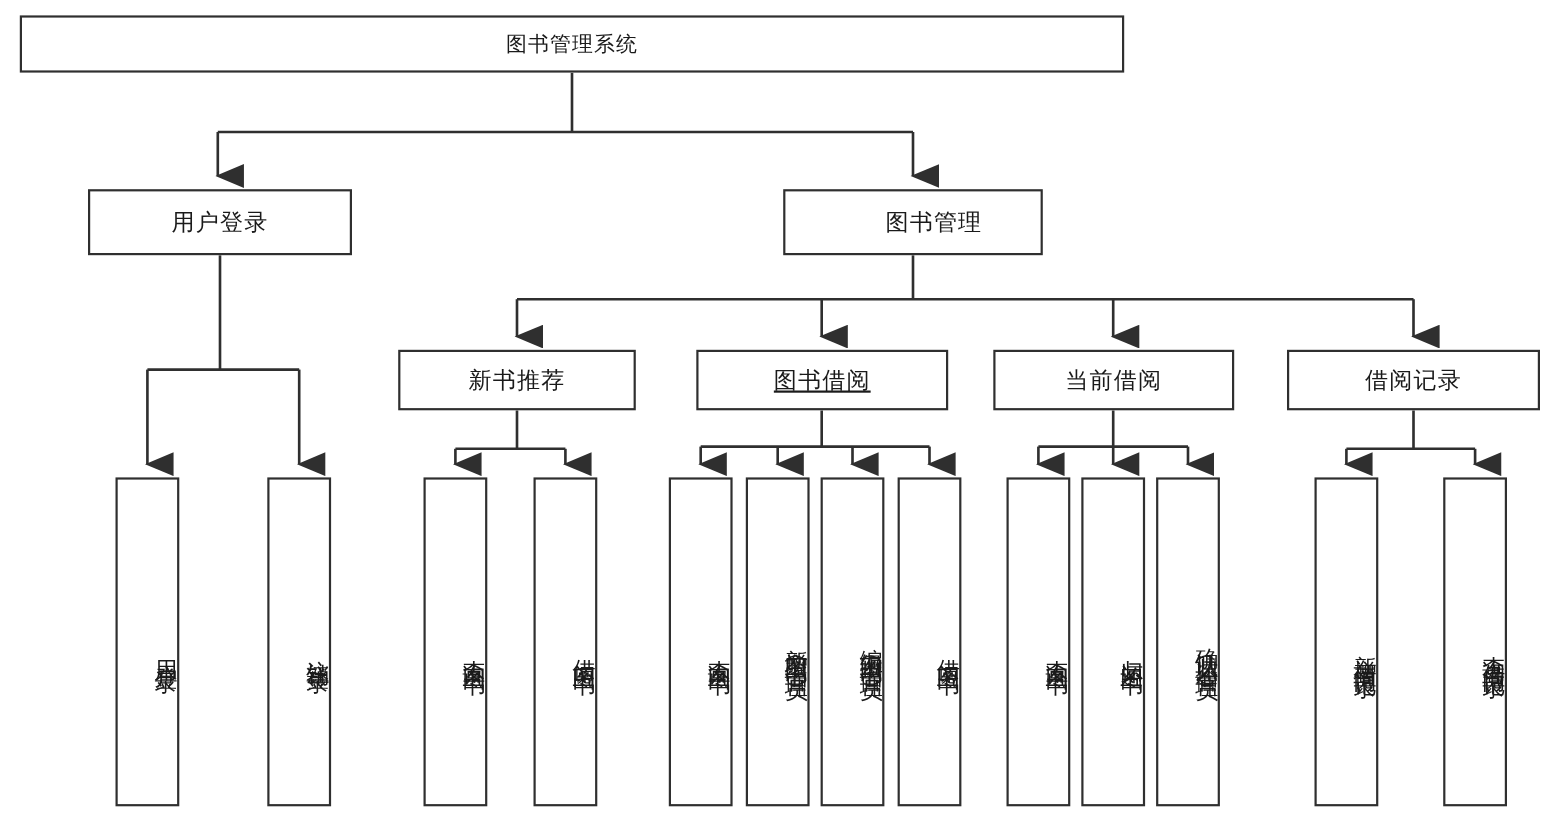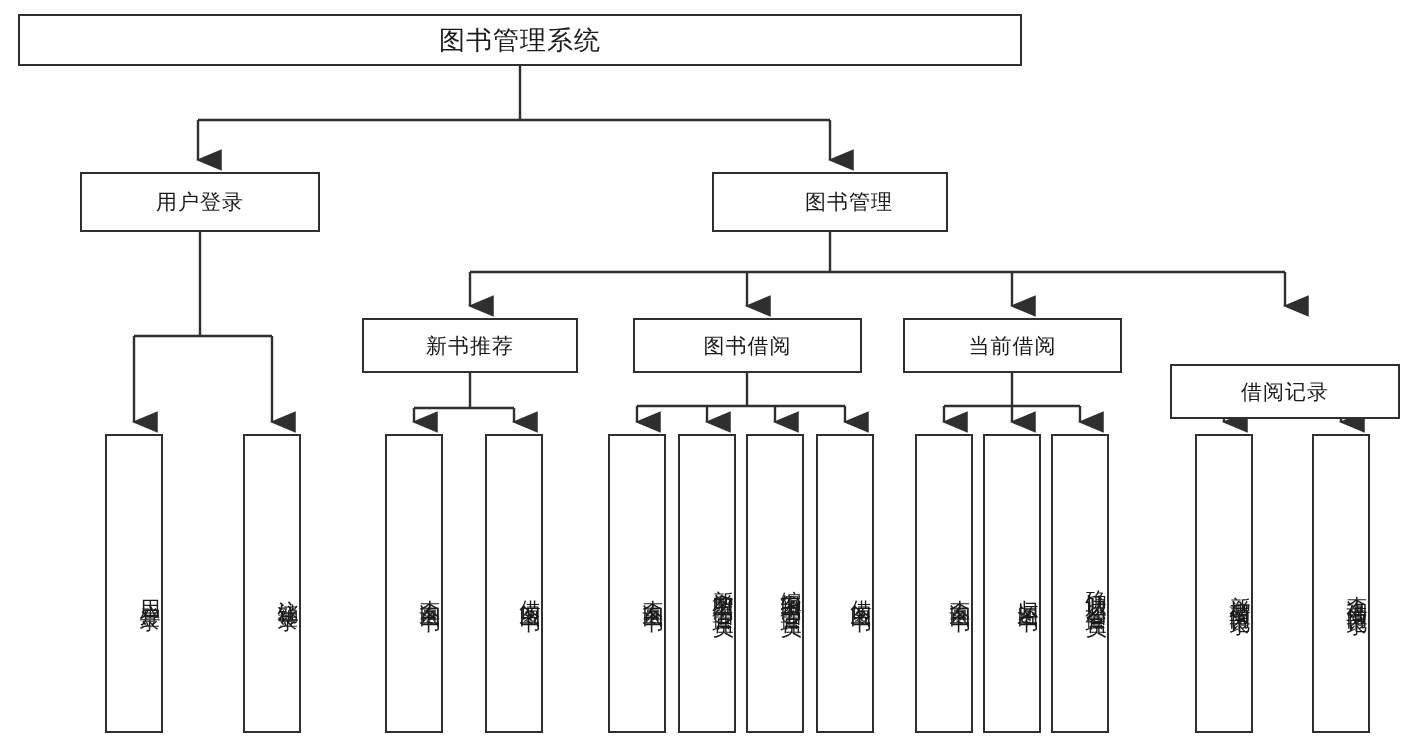--- a/index.html
+++ b/index.html
@@ -33,21 +33,21 @@
     display: flex;
     align-items: center;
     justify-content: center;
     color: #1a1a1a;
   }
   .node.h {
     font-size: 21px;
     letter-spacing: 1px;
   }
   .node.h.root {
-    font-size: 26px;
+    font-size: 19px;
   }
   .node.v {
     writing-mode: vertical-rl;
     text-orientation: upright;
     font-size: 21px;
     letter-spacing: 4px;
     align-items: flex-start;
     justify-content: center;
     padding-top: 14px;
   }
@@ -129,27 +129,27 @@
   <div class="node h" style="left:80px; top:172px; width:240px; height:60px;">
     <span>用户登录</span>
   </div>
   <div class="node h" style="left:712px; top:172px; width:236px; height:60px;padding-left:38px;">
     <span>图书管理</span>
   </div>
 
   <div class="node h" style="left:362px; top:318px; width:216px; height:55px;font-family:Liberation Serif, serif;">
     <span>新书推荐</span>
   </div>
-  <div class="node h" style="left:633px; top:318px; width:229px; height:55px;">
+  <div class="node h" style="left:633px; top:318px; width:229px; height:55px;text-decoration:underline;">
     <span>图书借阅</span>
   </div>
   <div class="node h" style="left:903px; top:318px; width:219px; height:55px;align-items:center;">
     <span>当前借阅</span>
   </div>
-  <div class="node h" style="left:1170px; top:318px; width:230px; height:55px;margin-top:46px;">
+  <div class="node h" style="left:1170px; top:318px; width:230px; height:55px;">
     <span>借阅记录</span>
   </div>
 
   <div class="node v" style="left:105px; top:434px; width:58px; height:299px;">
     <span class="vtext">用户登录</span>
   </div>
   <div class="node v" style="left:243px; top:434px; width:58px; height:299px;">
     <span class="vtext">注销登录</span>
   </div>
 

